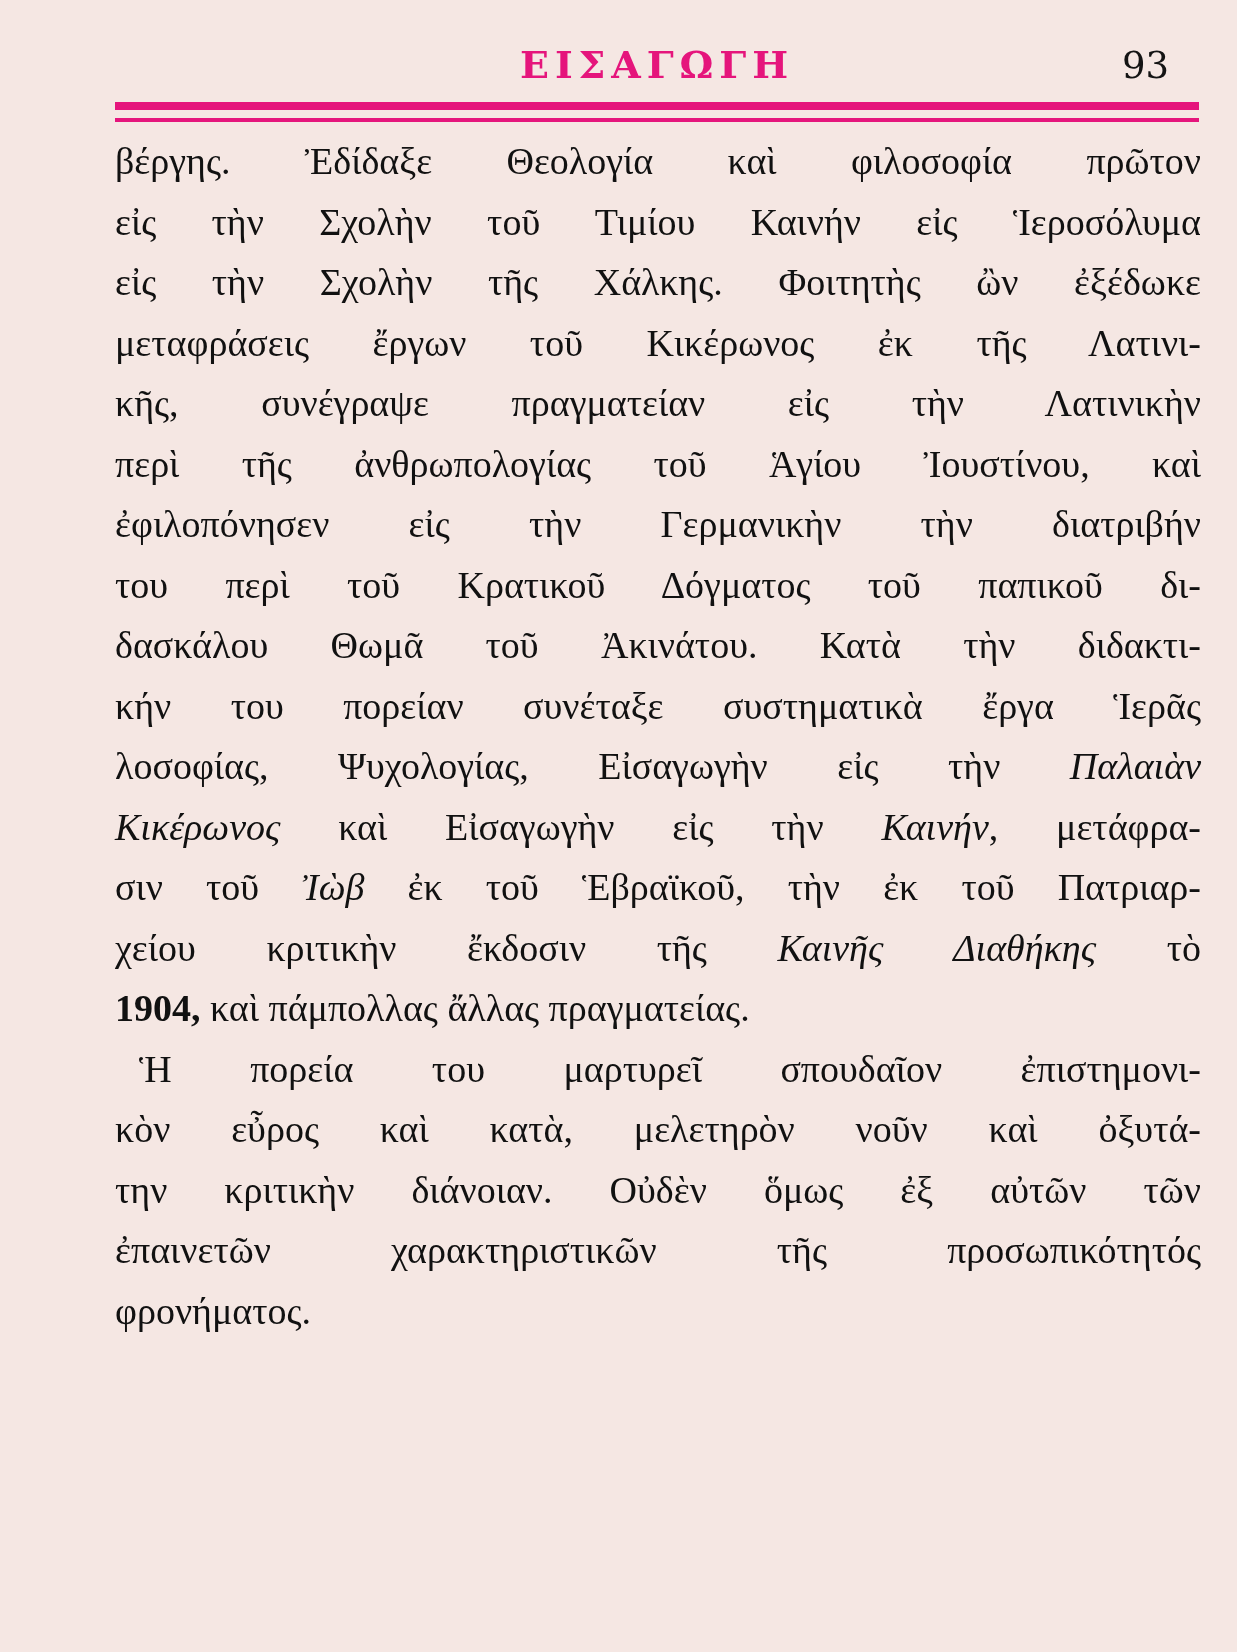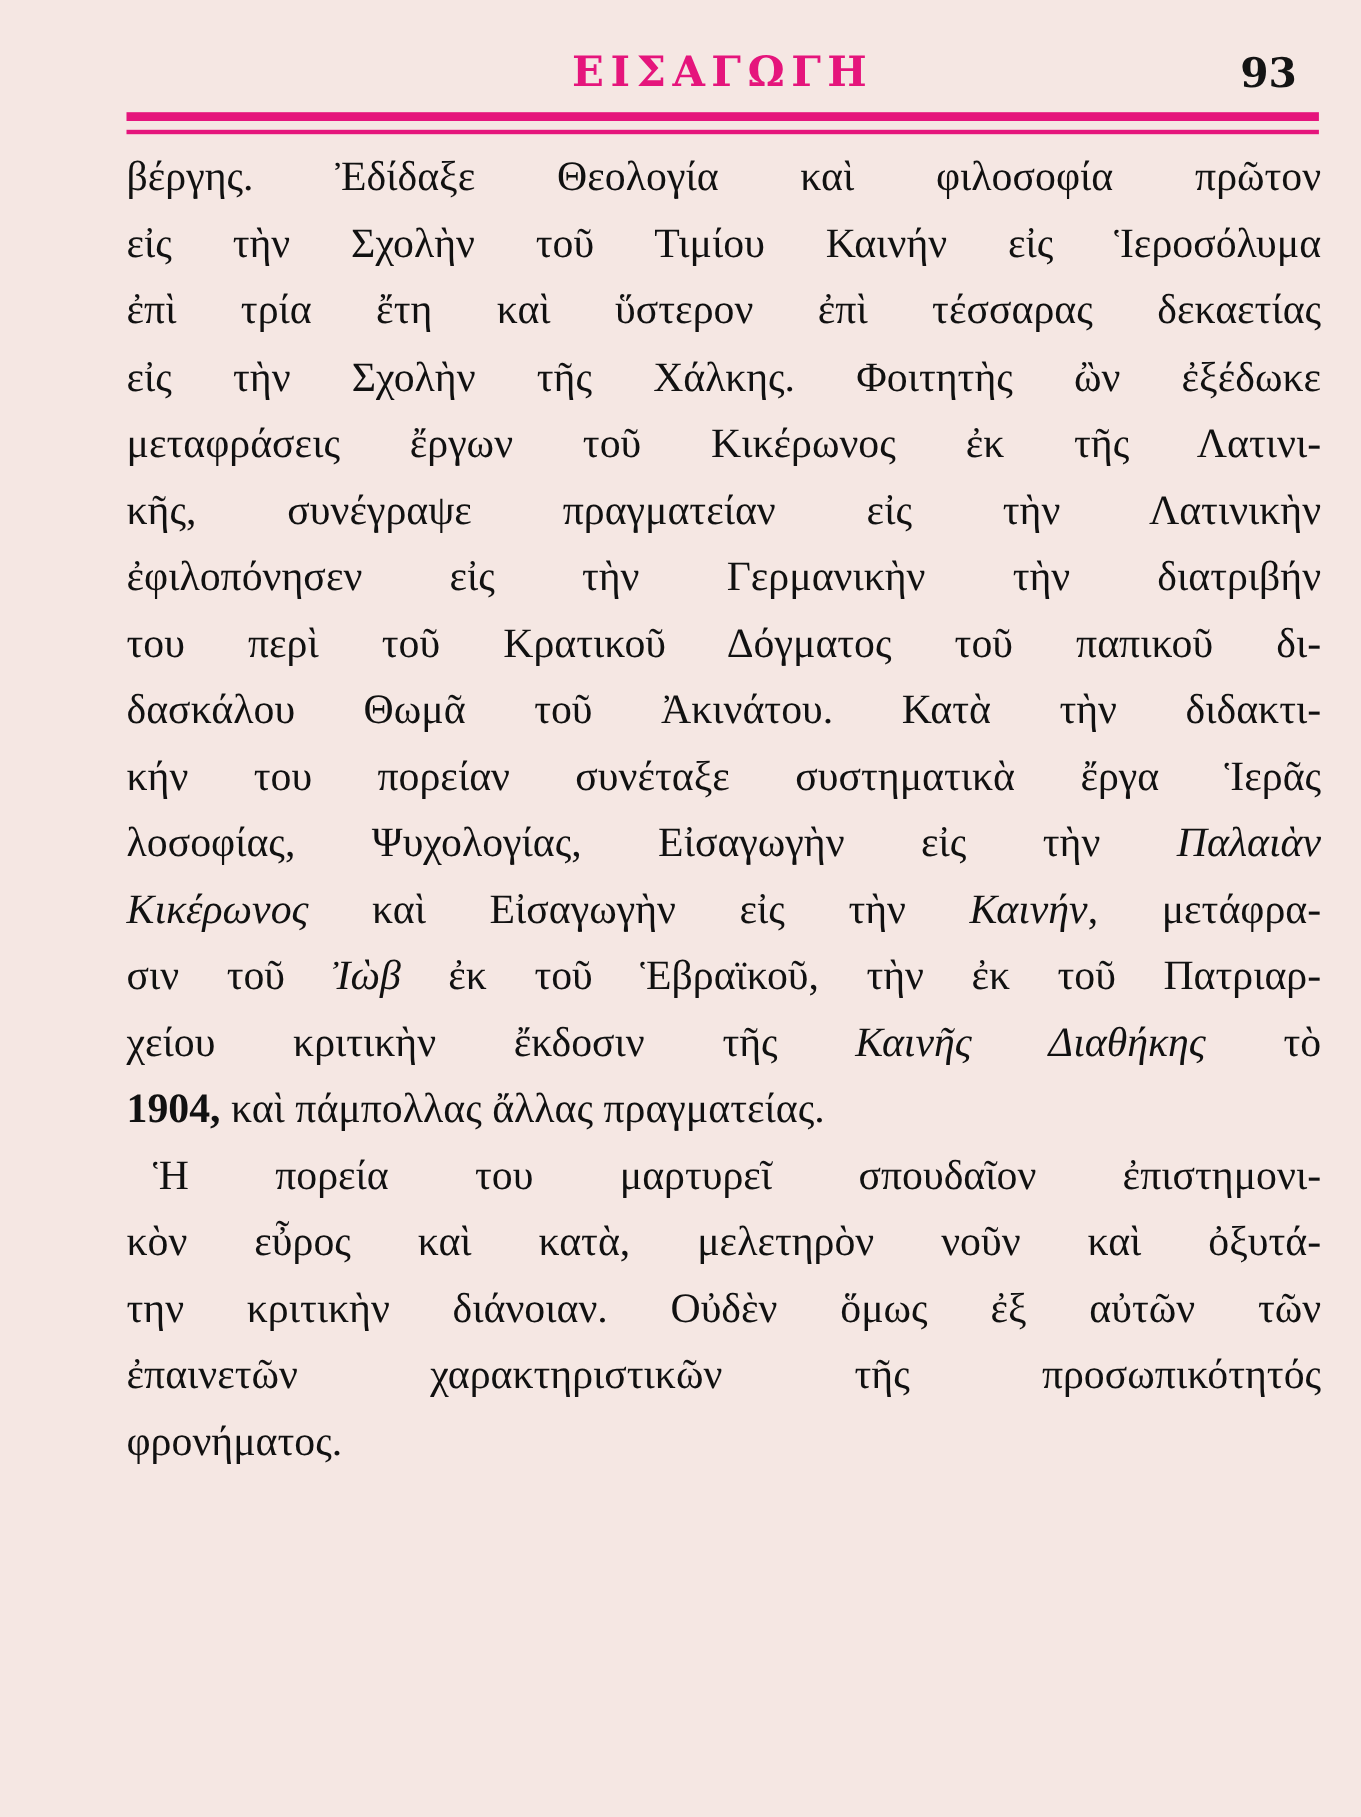--- a/index.html
+++ b/index.html
@@ -27,23 +27,23 @@
   .title {
     text-align: center;
     font-weight: bold;
     font-size: 38px;
     line-height: 46px;
     letter-spacing: 0.155em;
     color: var(--accent, #e5157c);
   }
   .pagenum {
     position: absolute;
-    right: 20px;
+    right: 30px;
     top: 3px;
-    font-weight: bold;
+    font-weight: normal;
     font-size: 37px;
     line-height: 42px;
     color: #141414;
   }
   .rule-thick {
     position: absolute;
     top: 102px;
     left: 75px;
     width: 1084px;
     height: 8px;
@@ -87,24 +87,24 @@
 <div class="page">
   <div class="header">
     <div class="title">ΕΙΣΑΓΩΓΗ</div>
     <div class="pagenum">93</div>
   </div>
   <div class="rule-thick"></div>
   <div class="rule-thin"></div>
   <div class="body">
       <div class="line justify"><span>βέργης. Ἐδίδαξε Θεολογία καὶ φιλοσοφία πρῶτον</span></div>
       <div class="line justify"><span>εἰς τὴν Σχολὴν τοῦ Τιμίου Καινήν εἰς Ἱεροσόλυμα</span></div>
-      <div class="line justify"><span>ἐπὶ τρία ἔτη καὶ ὕστερον ἐπὶ τέσσαρας δεκαετίας</span></div>
       <div class="line justify"><span>εἰς τὴν Σχολὴν τῆς Χάλκης. Φοιτητὴς ὢν ἐξέδωκε</span></div>
       <div class="line justify"><span>μεταφράσεις ἔργων τοῦ Κικέρωνος ἐκ τῆς Λατινι-</span></div>
       <div class="line justify"><span>κῆς, συνέγραψε πραγματείαν εἰς τὴν Λατινικὴν</span></div>
+      <div class="line justify"><span>περὶ τῆς ἀνθρωπολογίας τοῦ Ἁγίου Ἰουστίνου, καὶ</span></div>
       <div class="line justify"><span>ἐφιλοπόνησεν εἰς τὴν Γερμανικὴν τὴν διατριβήν</span></div>
       <div class="line justify"><span>του περὶ τοῦ Κρατικοῦ Δόγματος τοῦ παπικοῦ δι-</span></div>
       <div class="line justify"><span>δασκάλου Θωμᾶ τοῦ Ἀκινάτου. Κατὰ τὴν διδακτι-</span></div>
       <div class="line justify"><span>κήν του πορείαν συνέταξε συστηματικὰ ἔργα Ἱερᾶς</span></div>
       <div class="line justify"><span>λοσοφίας, Ψυχολογίας, Εἰσαγωγὴν εἰς τὴν </span><span class="italic">Παλαιὰν</span></div>
       <div class="line justify"><span class="italic">Κικέρωνος</span><span> καὶ Εἰσαγωγὴν εἰς τὴν </span><span class="italic">Καινήν</span><span>, μετάφρα-</span></div>
       <div class="line justify"><span>σιν τοῦ </span><span class="italic">Ἰὼβ</span><span> ἐκ τοῦ Ἑβραϊκοῦ, τὴν ἐκ τοῦ Πατριαρ-</span></div>
       <div class="line justify"><span>χείου κριτικὴν ἔκδοσιν τῆς </span><span class="italic">Καινῆς Διαθήκης</span><span> τὸ</span></div>
       <div class="line"><span class="bold">1904,</span><span> καὶ πάμπολλας ἄλλας πραγματείας.</span></div>
       <div class="line justify indent"><span>Ἡ πορεία του μαρτυρεῖ σπουδαῖον ἐπιστημονι-</span></div>

